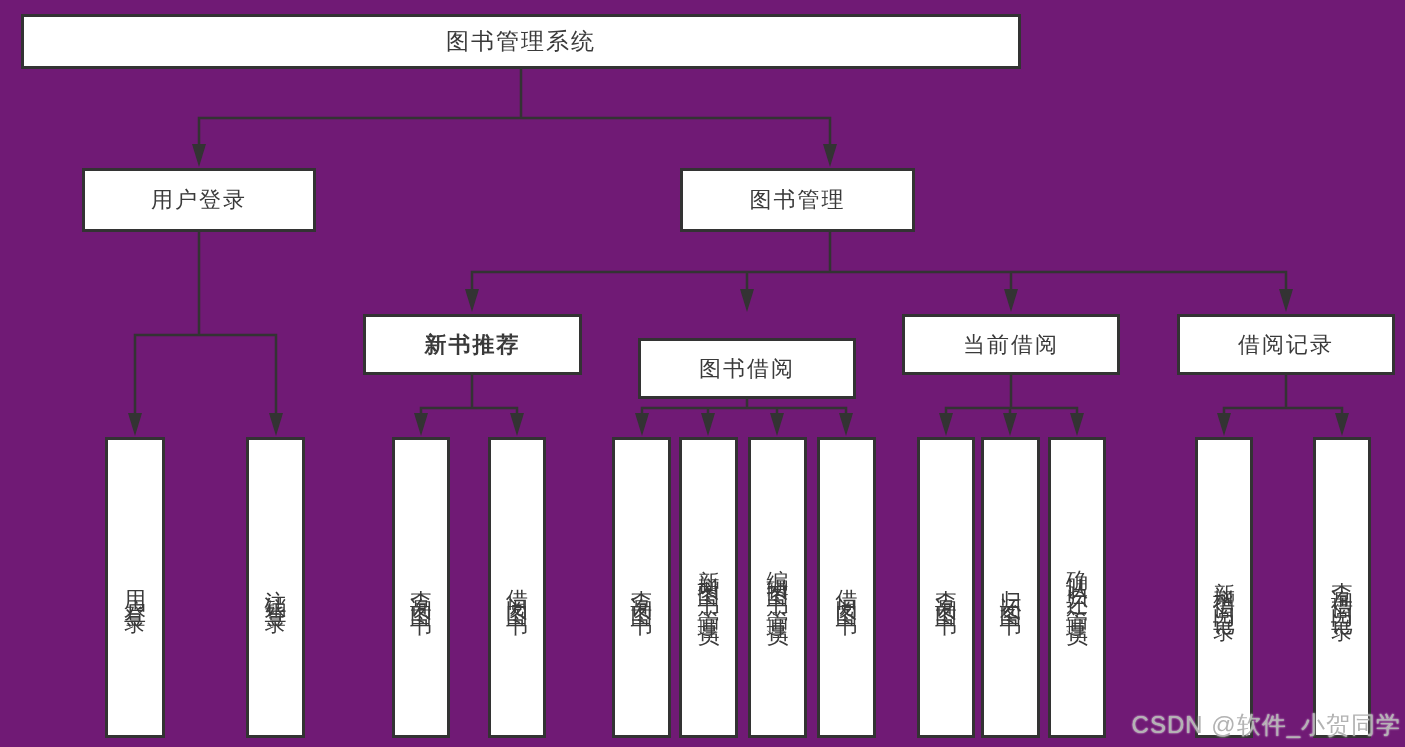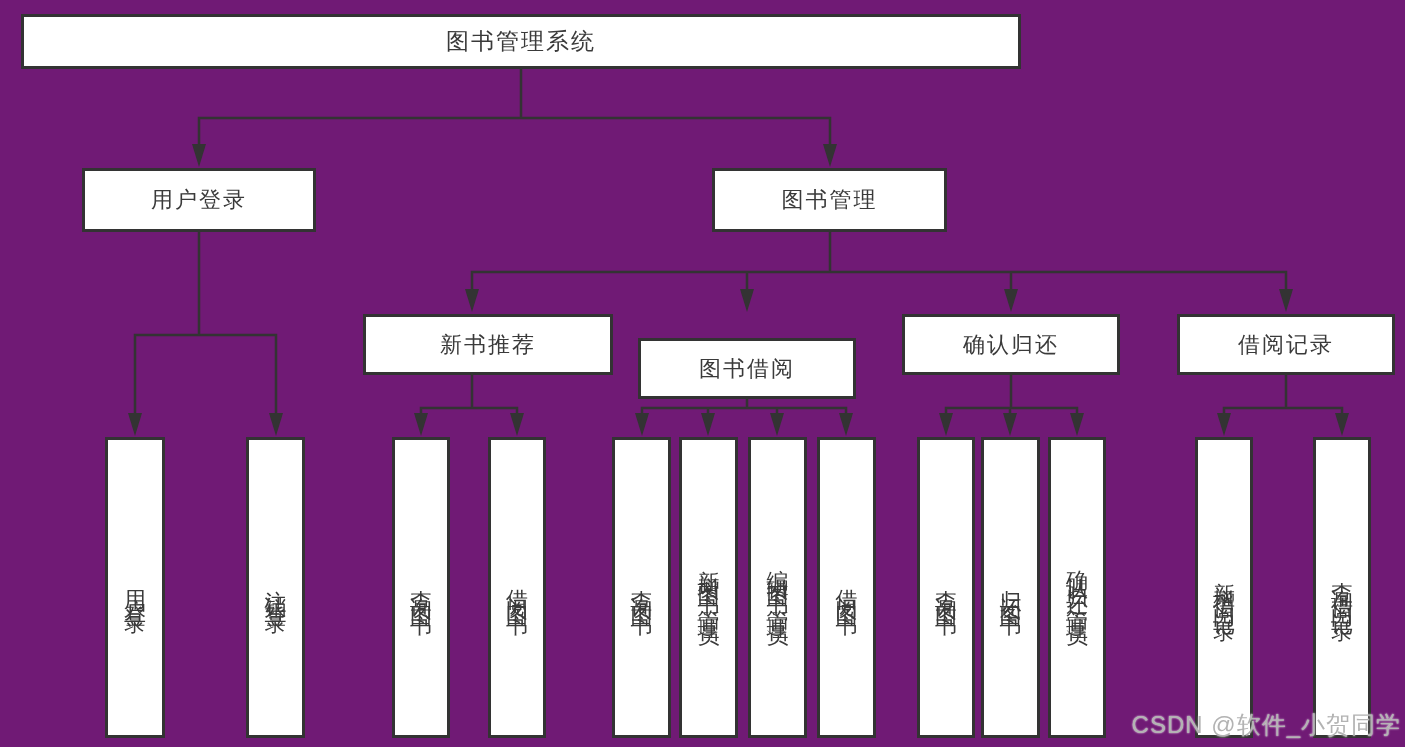--- a/index.html
+++ b/index.html
@@ -97,32 +97,32 @@
     </g>
   </svg>
 
   <div class="hbox" style="left:21px;top:14px;width:1000px;height:55px;font-size:23px;">
     <span>图书管理系统</span>
   </div>
 
   <div class="hbox" style="left:82px;top:168px;width:234px;height:64px;">
     <span>用户登录</span>
   </div>
-  <div class="hbox" style="left:712px;top:168px;width:235px;height:64px;">
+  <div class="hbox" style="left:680px;top:168px;width:235px;height:64px;">
     <span>图书管理</span>
   </div>
 
-  <div class="hbox" style="left:363px;top:314px;width:250px;height:61px;">
+  <div class="hbox" style="left:363px;top:314px;width:219px;height:61px;font-weight:bold;">
     <span>新书推荐</span>
   </div>
   <div class="hbox" style="left:638px;top:314px;width:218px;height:61px;margin-top:24px;">
     <span>图书借阅</span>
   </div>
   <div class="hbox" style="left:902px;top:314px;width:218px;height:61px;">
-    <span>确认归还</span>
+    <span>当前借阅</span>
   </div>
   <div class="hbox" style="left:1177px;top:314px;width:218px;height:61px;">
     <span>借阅记录</span>
   </div>
 
   <div class="vbox" style="left:105px;width:60px;">
     <span>用户登录</span>
   </div>
   <div class="vbox" style="left:246px;width:59px;">
     <span>注销登录</span>

